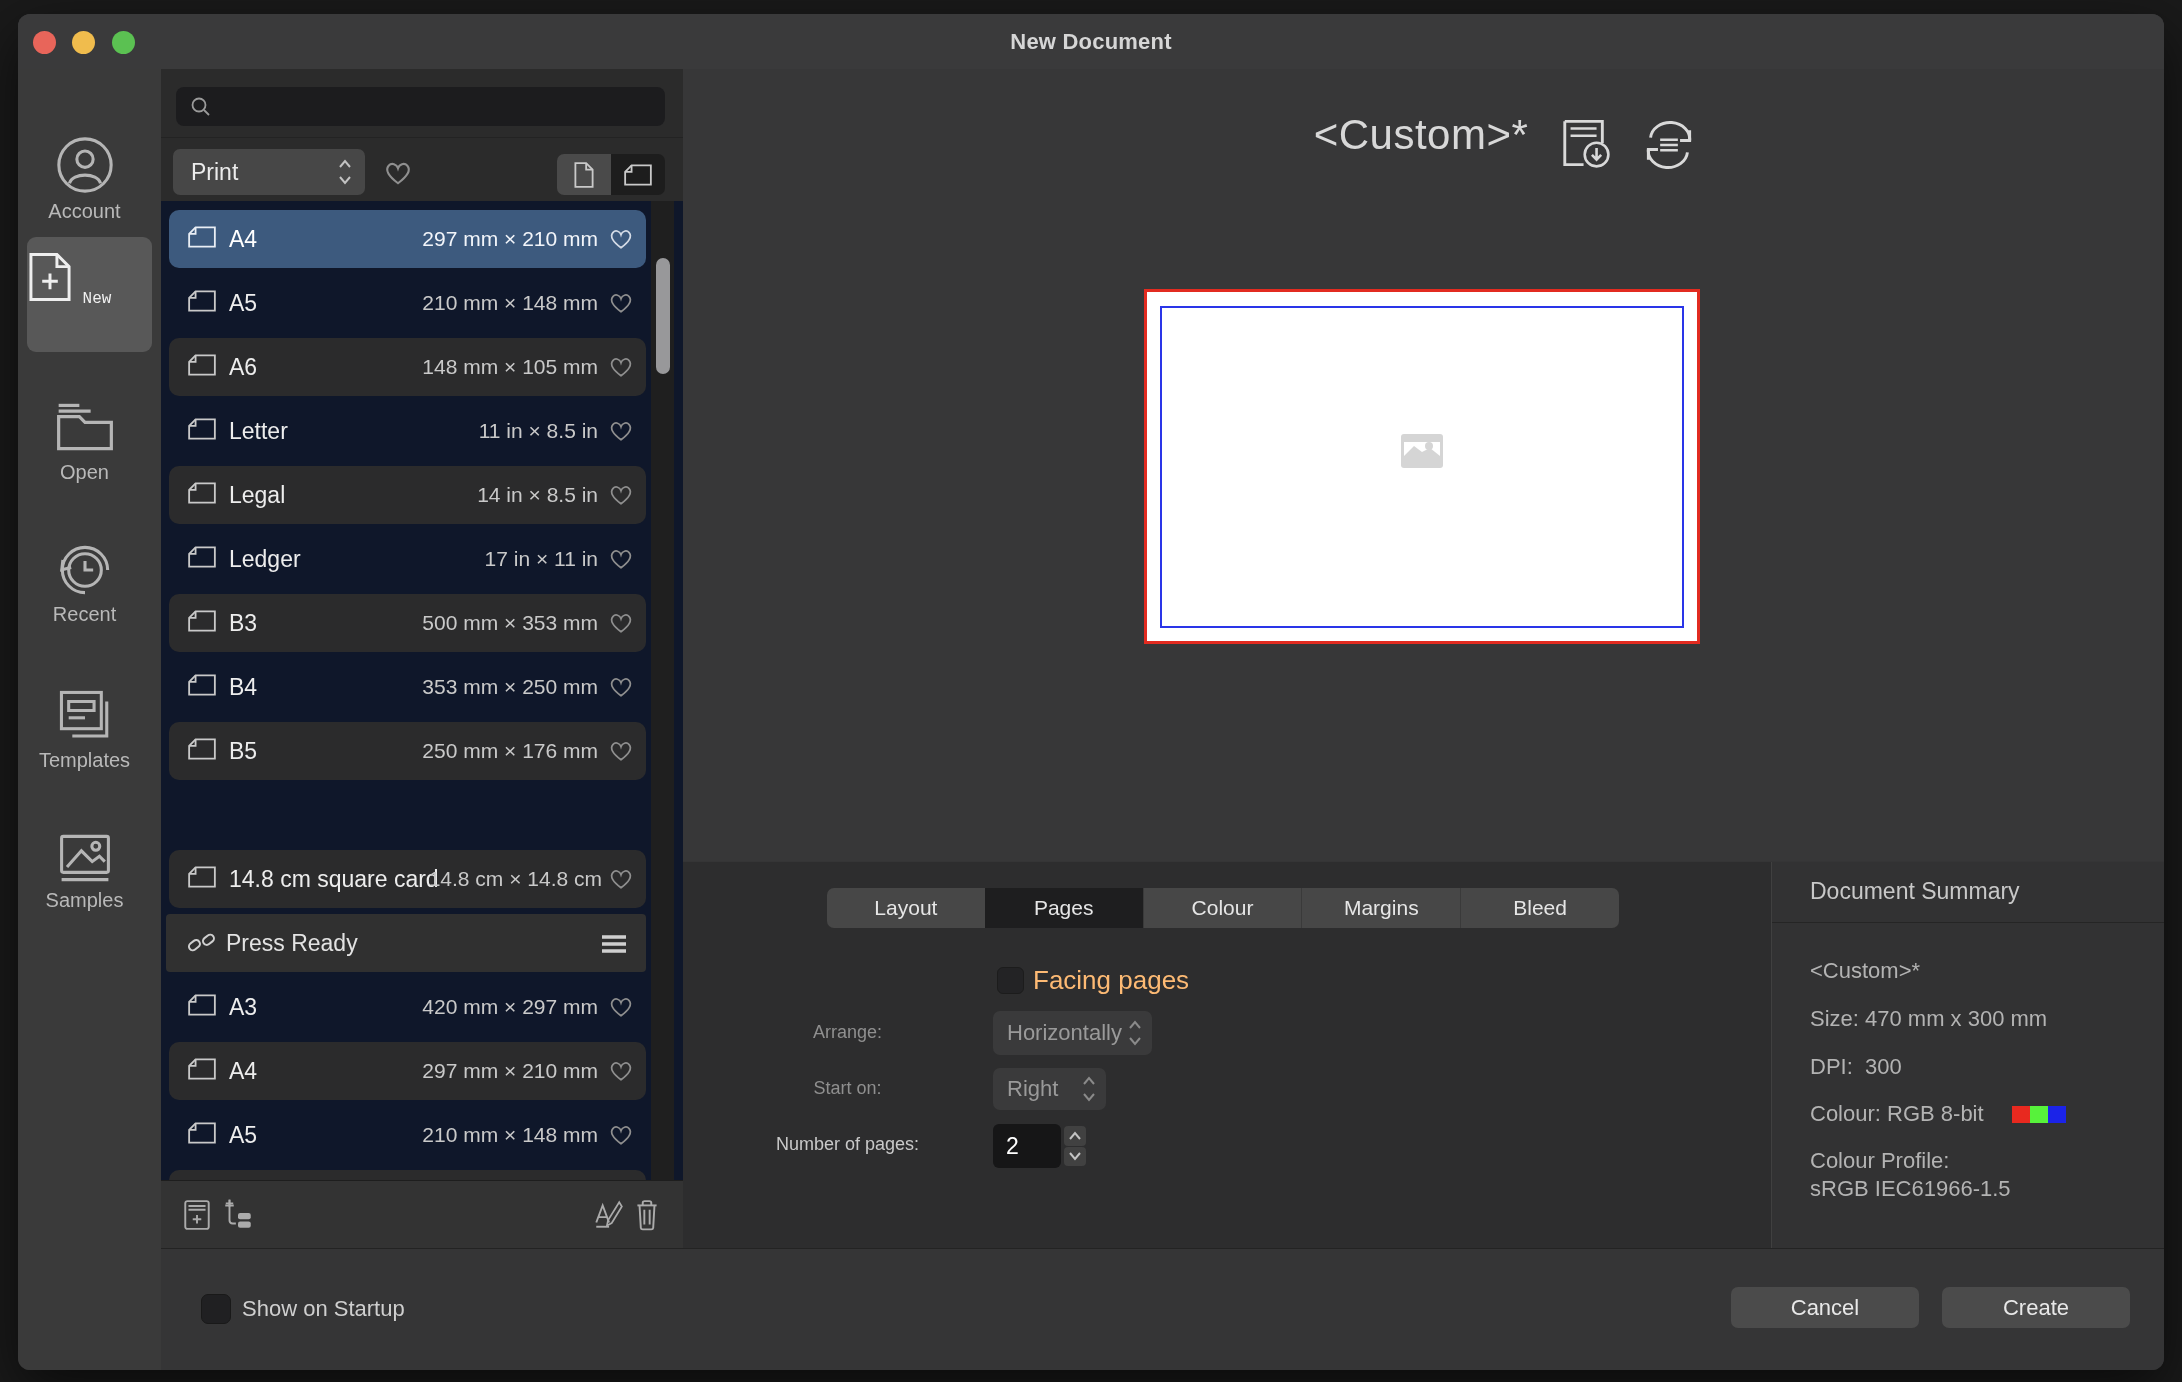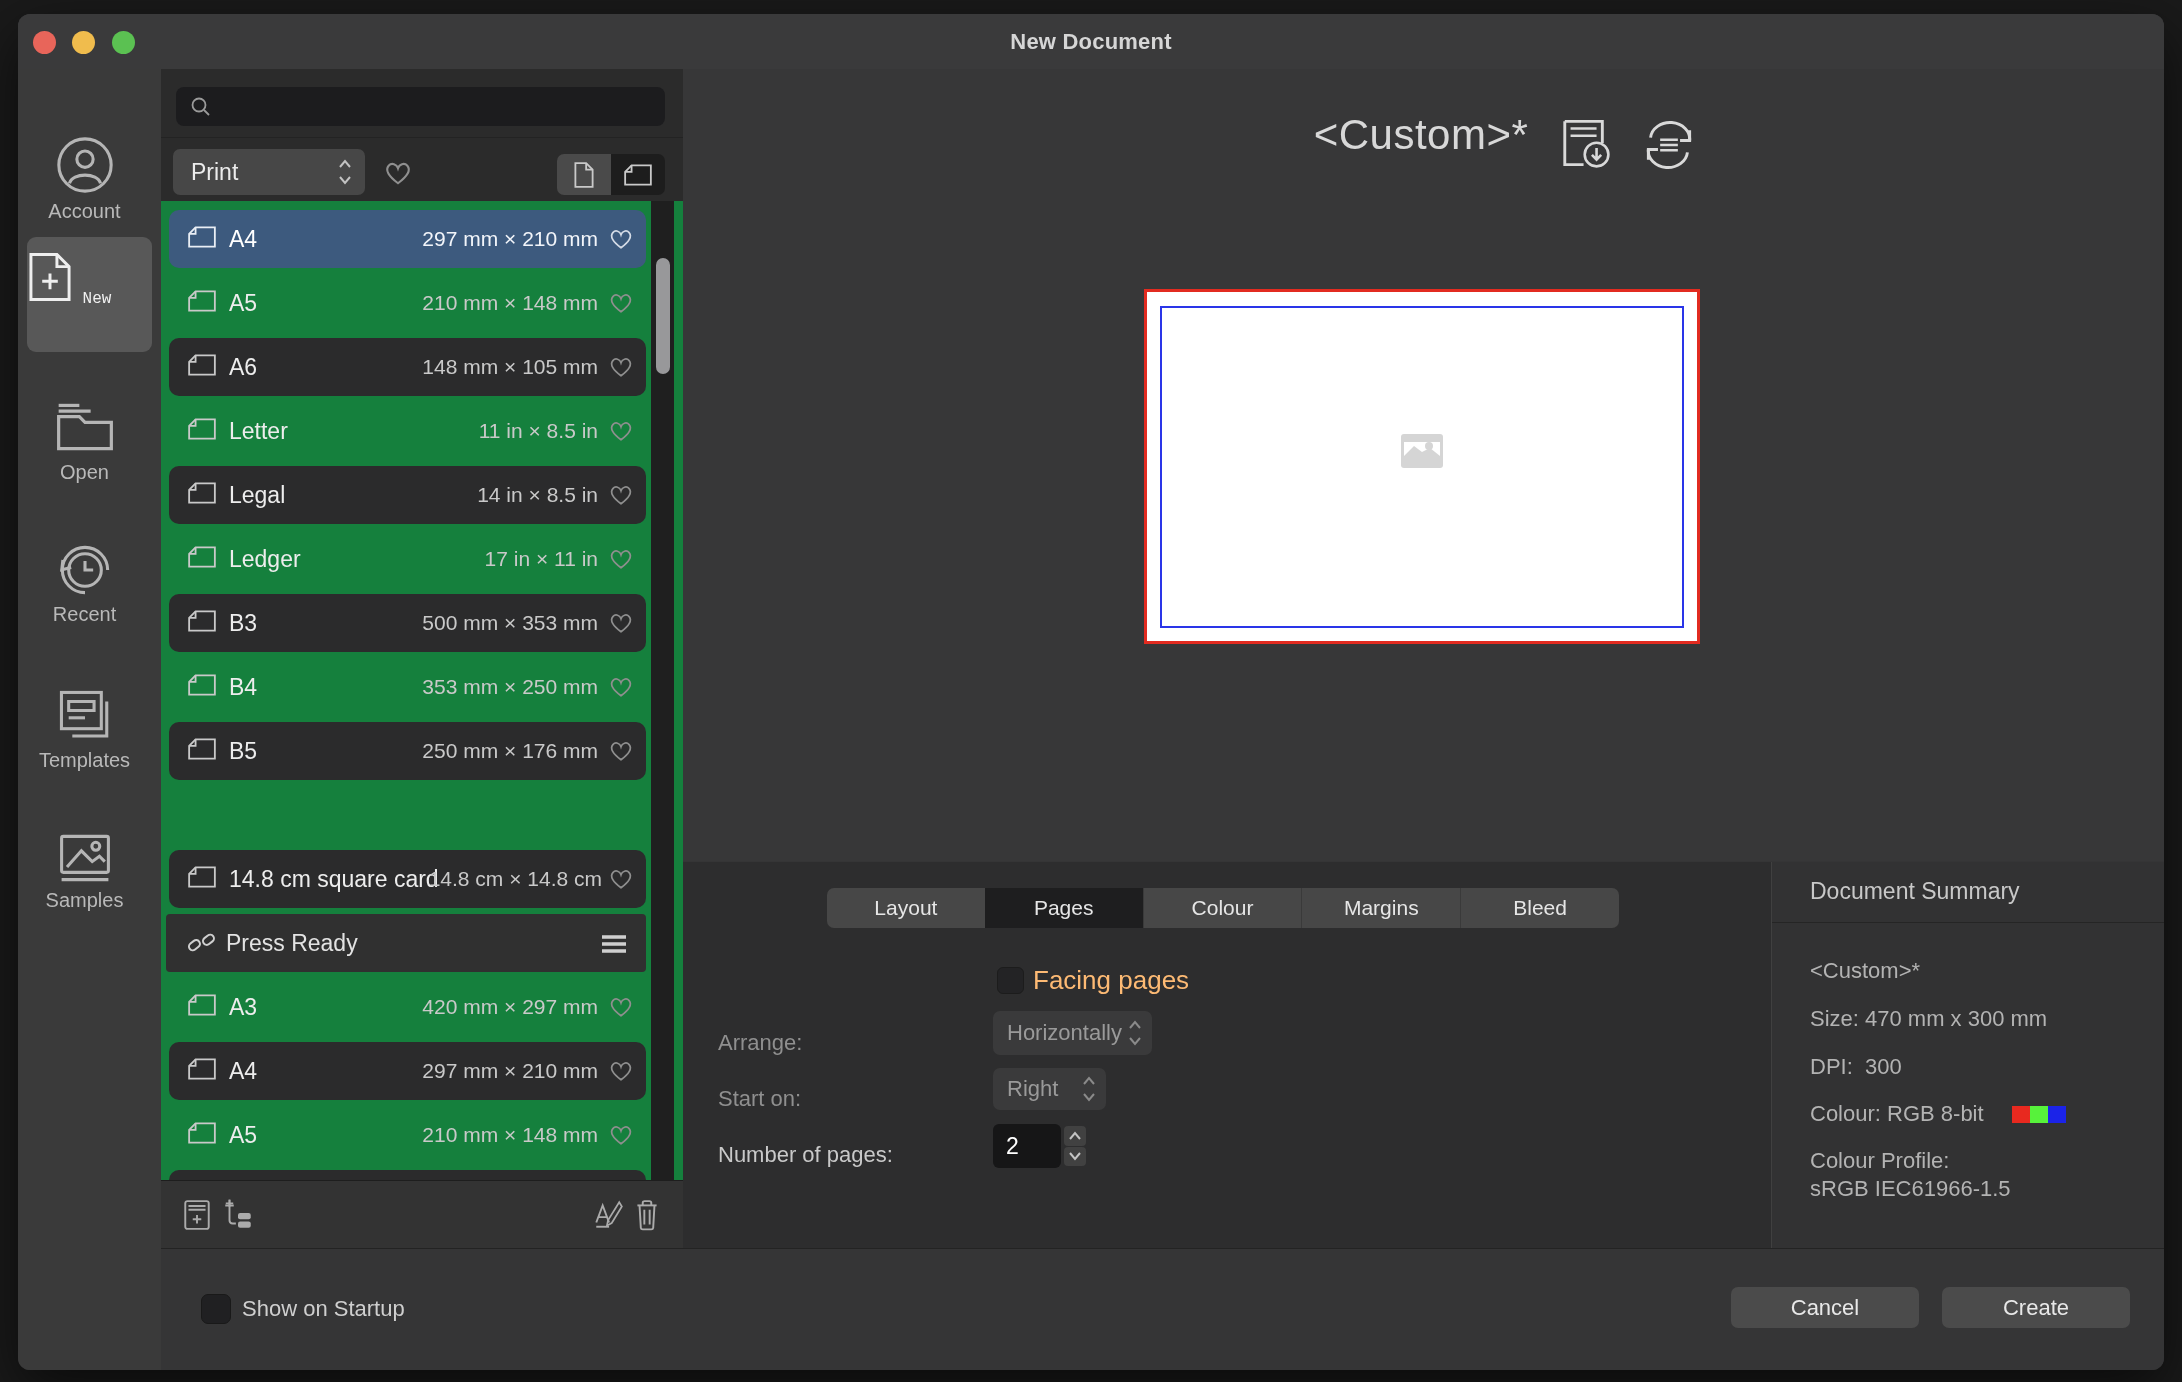--- a/index.html
+++ b/index.html
@@ -30,21 +30,21 @@
   #search-box svg{position:absolute;left:14px;top:9px;color:#9a9a9a;}
   .hdr-divider{position:absolute;left:143px;width:522px;height:1px;background:#232323;}
   #category-select{position:absolute;left:155px;top:135px;width:192px;height:46px;background:#474747;border-radius:7px;color:#ececec;font-size:23px;}
   #category-select .val{position:absolute;left:18px;top:0;line-height:46px;}
   .updown{position:absolute;right:12px;top:8px;color:#c2c2c2;}
   #fav-filter{position:absolute;left:365px;top:144px;color:#8f8f8f;}
   #orient-toggle{position:absolute;left:539px;top:140px;width:108px;height:41px;border-radius:7px;overflow:hidden;display:flex;}
   #orient-toggle .seg{width:54px;height:41px;display:flex;align-items:center;justify-content:center;color:#c9c9c9;}
   #orient-toggle .seg.on{background:#4a4a4a;}
   #orient-toggle .seg.off{background:#1d1d1d;}
-  #list-viewport{position:absolute;left:143px;top:187px;width:522px;height:979px;background:#15803d;overflow:hidden;text-align:center;}
+  #list-viewport{position:absolute;left:143px;top:187px;width:522px;height:979px;background:#0f172a;overflow:hidden;text-align:center;}
   .prow{position:absolute;left:8px;width:477px;height:58px;border-radius:10px;color:#ededed;}
   .prow.shaded{background:#2b2b2c;}
   .prow.selected{background:#3d5a7e;color:#ffffff;}
   .prow .picon{position:absolute;left:18px;top:15px;color:#c9c9c9;}
   .prow.selected .picon{color:#e9eef5;}
   .prow .pname{position:absolute;left:60px;top:0;line-height:58px;font-size:23px;}
   .prow .psize{position:absolute;right:48px;top:0;line-height:58px;font-size:21px;color:#c9c9c9;}
   .prow.selected .psize{color:#f2f5fa;}
   .prow .heart{position:absolute;right:12px;top:16px;color:#8f8f8f;}
   .prow.selected .heart{color:#d4dbe6;}
@@ -66,21 +66,21 @@
   #placeholder{position:absolute;left:253px;top:141px;}
   
   #main-bottom{position:absolute;left:665px;top:848px;width:1088px;height:386px;background:#2d2d2e;}
   #tabs{position:absolute;left:144px;top:26px;width:792px;height:40px;border-radius:7px;overflow:hidden;display:flex;background:#474747;}
   .tab{flex:1;line-height:40px;text-align:center;font-size:21px;color:#e6e6e6;border-left:1px solid #3a3a3a;}
   .tab:first-child{border-left:none;}
   .tab.active{background:#1e1e1f;border-left:none;}
   .checkbox{background:#232325;border:1px solid #1c1c1c;border-radius:6px;}
   #facing-checkbox{position:absolute;left:314px;top:105px;width:25px;height:25px;}
   #facing-label{position:absolute;left:350px;top:105px;line-height:27px;font-size:26px;color:#fdba74;}
-  .form-label{position:absolute;left:35px;width:259px;text-align:left;font-size:22px;color:#8f8f8f;margin-top:8px;}
+  .form-label{position:absolute;left:35px;width:259px;text-align:center;font-size:18px;color:#8f8f8f;}
   .pseudo-select{position:absolute;background:#3a3a3b;border-radius:7px;color:#9a9a9a;font-size:22px;}
   .pseudo-select .val{position:absolute;left:14px;top:0;}
   .pseudo-select .updown{right:10px;color:#8a8a8a;}
   #arrange-label{top:160px;}
   #arrange-select{left:310px;top:149px;width:159px;height:44px;}
   #arrange-select .val{line-height:44px;}
   #start-label{top:216px;}
   #start-select{left:310px;top:206px;width:113px;height:42px;}
   #start-select .val{line-height:42px;}
   #pages-label{top:272px;color:#c9c9c9;}

